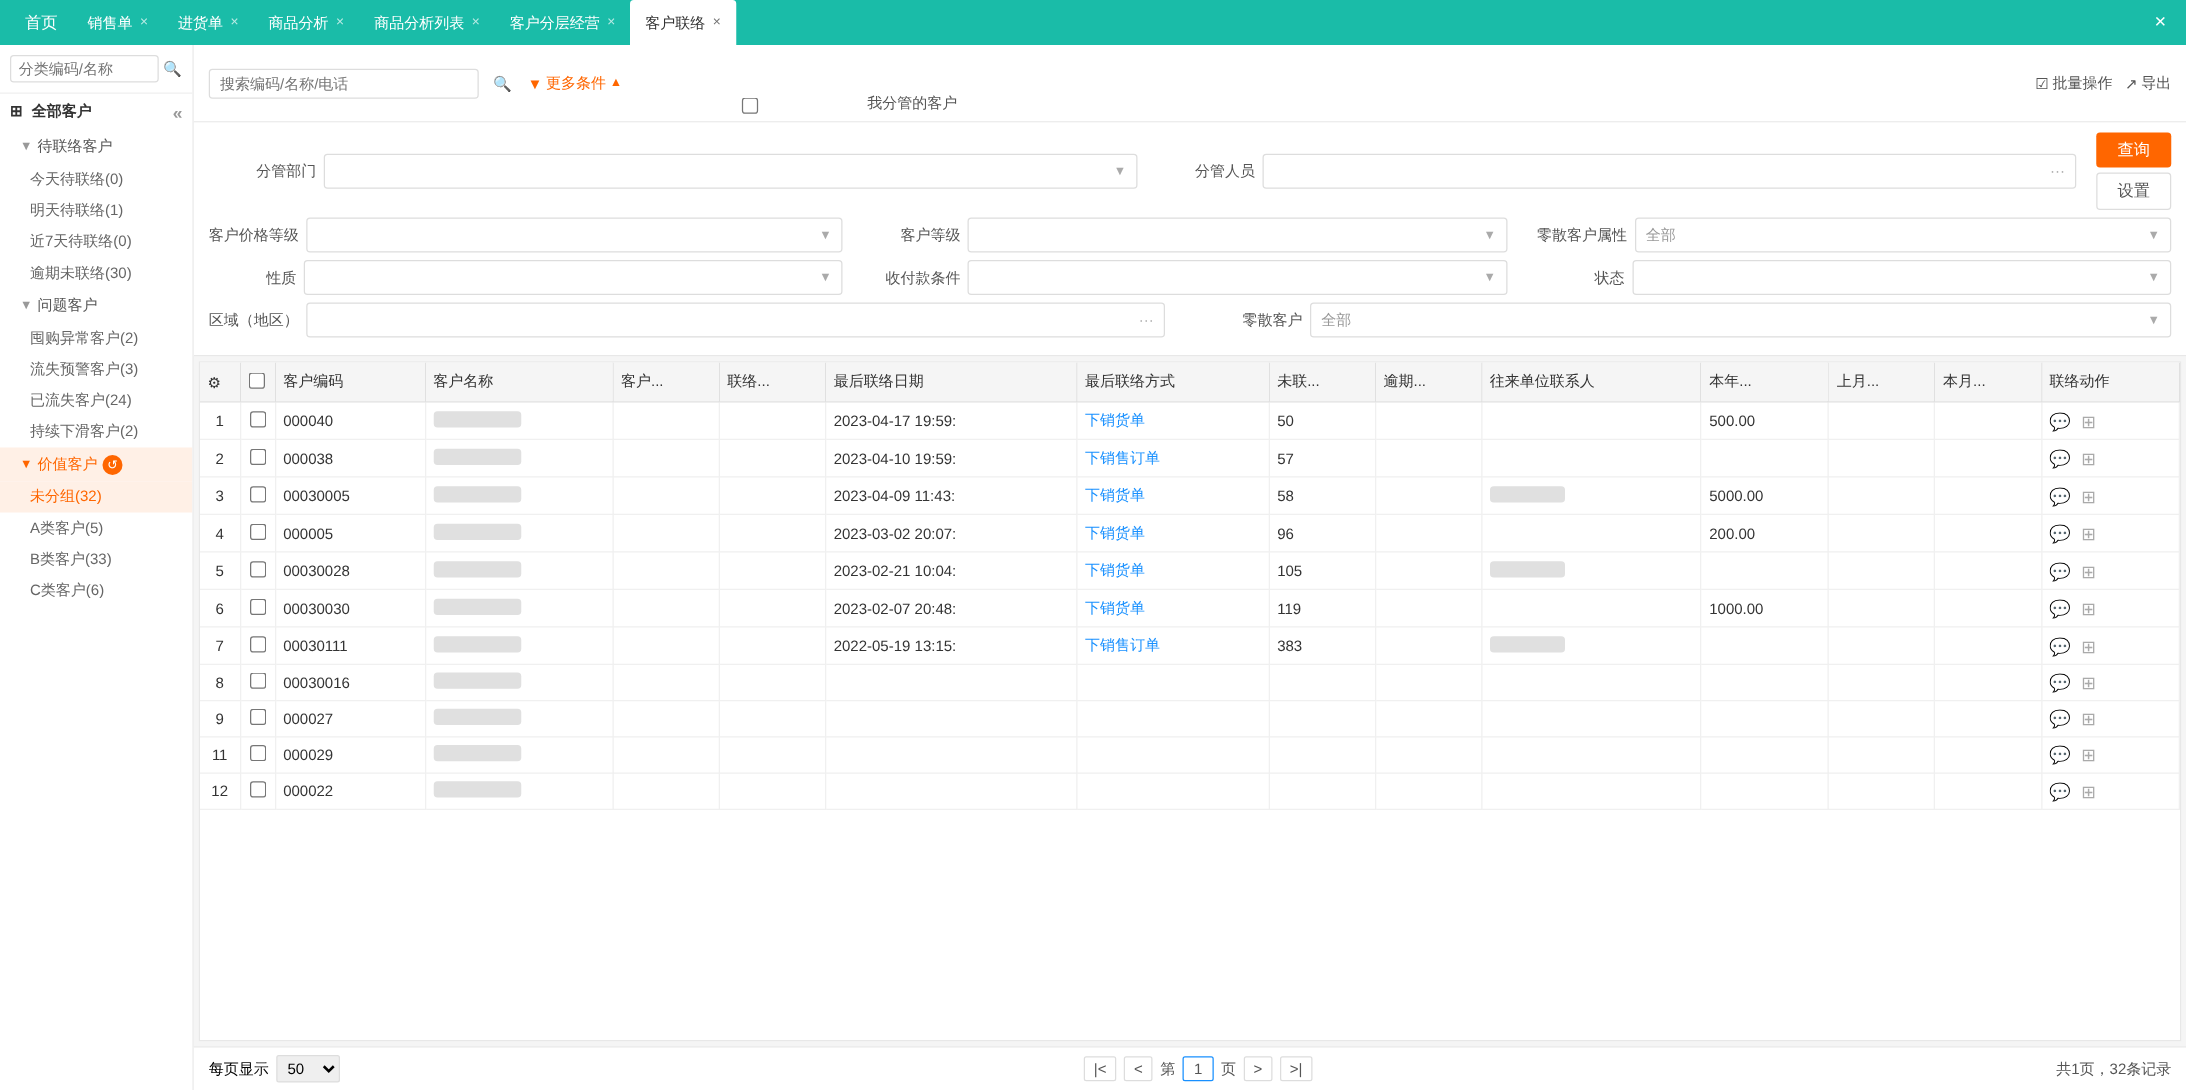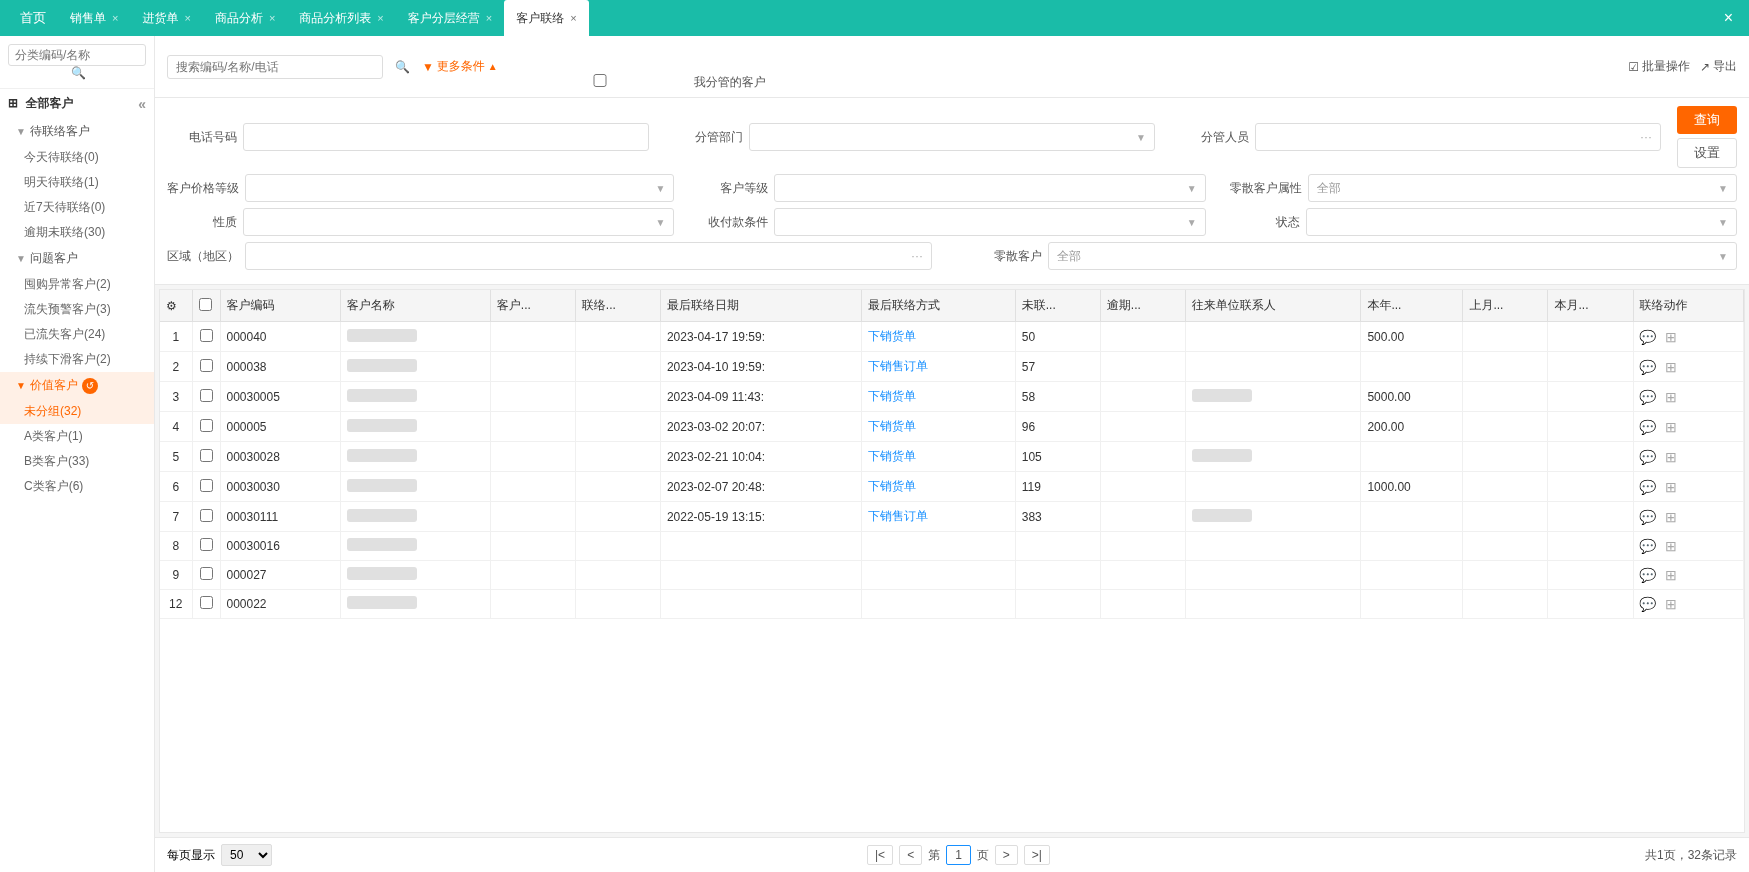--- a/index.html
+++ b/index.html
@@ -41,21 +41,20 @@
       border-right: 1px solid #e8e8e8;
       display: flex;
       flex-direction: column;
       overflow: hidden;
     }
     .sidebar-search {
       padding: 8px;
       display: flex;
       align-items: center;
       border-bottom: 1px solid #f0f0f0;
-      flex-direction: column;
     }
     .sidebar-search input {
       border: 1px solid #ddd;
       border-radius: 3px;
       padding: 3px 6px;
       width: 100%;
       font-size: 12px;
       outline: none;
     }
     .sidebar-search .search-icon { margin-left: 4px; color: #999; cursor: pointer; }
@@ -119,21 +118,21 @@
     }
     .filter-bar .filter-more {
       color: #ff6600;
       cursor: pointer;
       display: flex;
       align-items: center;
       gap: 3px;
     }
     .filter-bar .my-customers {
       display: flex;
-      align-items: flex-start;
+      align-items: flex-end;
       gap: 4px;
       cursor: pointer;
       color: #555;
       margin-top: 32px;
     }
     .filter-right { margin-left: auto; display: flex; gap: 10px; }
     .filter-right .btn-link { color: #555; cursor: pointer; display: flex; align-items: center; gap: 3px; }
 
     
     .advanced-filter {
@@ -354,21 +353,21 @@
 
       <div class="sidebar-group-label" style="color:#ff6600; background:#fff0e6;">
         <span class="arrow" style="color:#ff6600;">▼</span>
         <span>价值客户</span>
         <span style="margin-left:4px; background:#ff6600; color:#fff; border-radius:50%; width:16px; height:16px; display:inline-flex; align-items:center; justify-content:center; font-size:10px;">↺</span>
       </div>
       <div class="sidebar-item active" style="background:#fff0e6; color:#ff6600;">
         <span>未分组(32)</span>
       </div>
       <div class="sidebar-item">
-        <span>A类客户(1)</span>
+        <span>A类客户(5)</span>
       </div>
       <div class="sidebar-item">
         <span>B类客户(33)</span>
       </div>
       <div class="sidebar-item">
         <span>C类客户(6)</span>
       </div>
     </div>
   </div>
 
@@ -394,24 +393,20 @@
         <span class="btn-link">
           <span>↗</span>
           <span>导出</span>
         </span>
       </div>
     </div>
 
     <div class="advanced-filter">
 
       <div class="filter-row">
-        <div class="filter-field">
-          <span class="filter-label">电话号码</span>
-          <input type="text" class="filter-input" style="border: 1px solid rgb(221, 221, 221); padding: 4px 8px; flex: 1 1 0%; outline: none; height: 28px; font-size: 12px;">
-        </div>
         <div class="filter-divider"></div>
         <div class="filter-field">
           <span class="filter-label">分管部门</span>
           <div class="filter-input">
             <span></span>
             <span class="arrow-down">▼</span>
           </div>
         </div>
         <div class="filter-divider"></div>
         <div class="filter-field">
@@ -711,20 +706,42 @@
       <td></td>
       <td></td>
       <td>
         <div class="action-icons">
           <span class="action-icon" title="联络">💬</span>
           <span class="action-icon" title="更多">⊞</span>
         </div>
       </td>
     </tr>
             <tr>
+      <td class="row-num">11</td>
+      <td class="col-cb"><input type="checkbox" style=""></td>
+      <td>000029</td>
+      <td><span style="display:inline-block;background:#e0e0e0;border-radius:3px;width:70px;height:13px;"></span></td>
+      <td></td>
+      <td></td>
+      <td></td>
+      <td></td>
+      <td></td>
+      <td></td>
+      <td></td>
+      <td></td>
+      <td></td>
+      <td></td>
+      <td>
+        <div class="action-icons">
+          <span class="action-icon" title="联络">💬</span>
+          <span class="action-icon" title="更多">⊞</span>
+        </div>
+      </td>
+    </tr>
+            <tr>
       <td class="row-num">12</td>
       <td class="col-cb"><input type="checkbox" style=""></td>
       <td>000022</td>
       <td><span style="display:inline-block;background:#e0e0e0;border-radius:3px;width:70px;height:13px;"></span></td>
       <td></td>
       <td></td>
       <td></td>
       <td></td>
       <td></td>
       <td></td>

